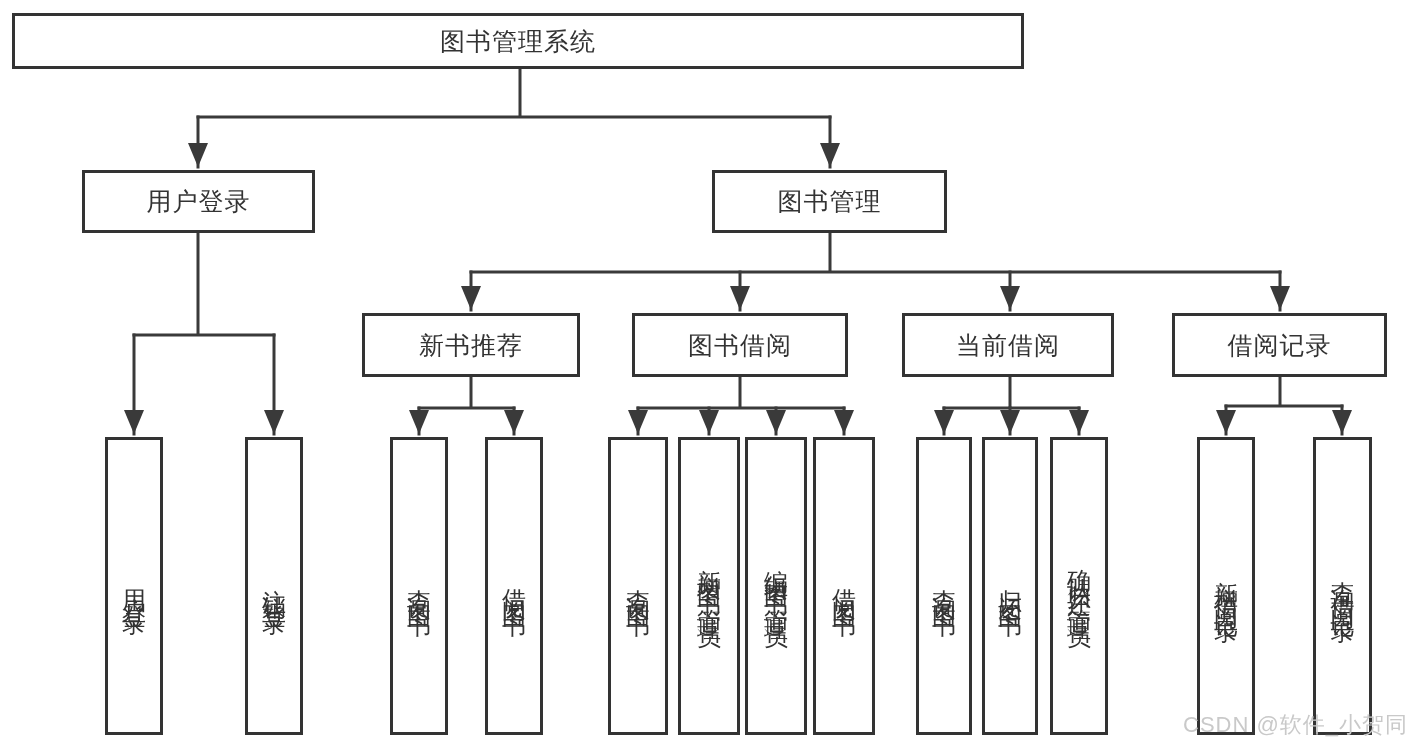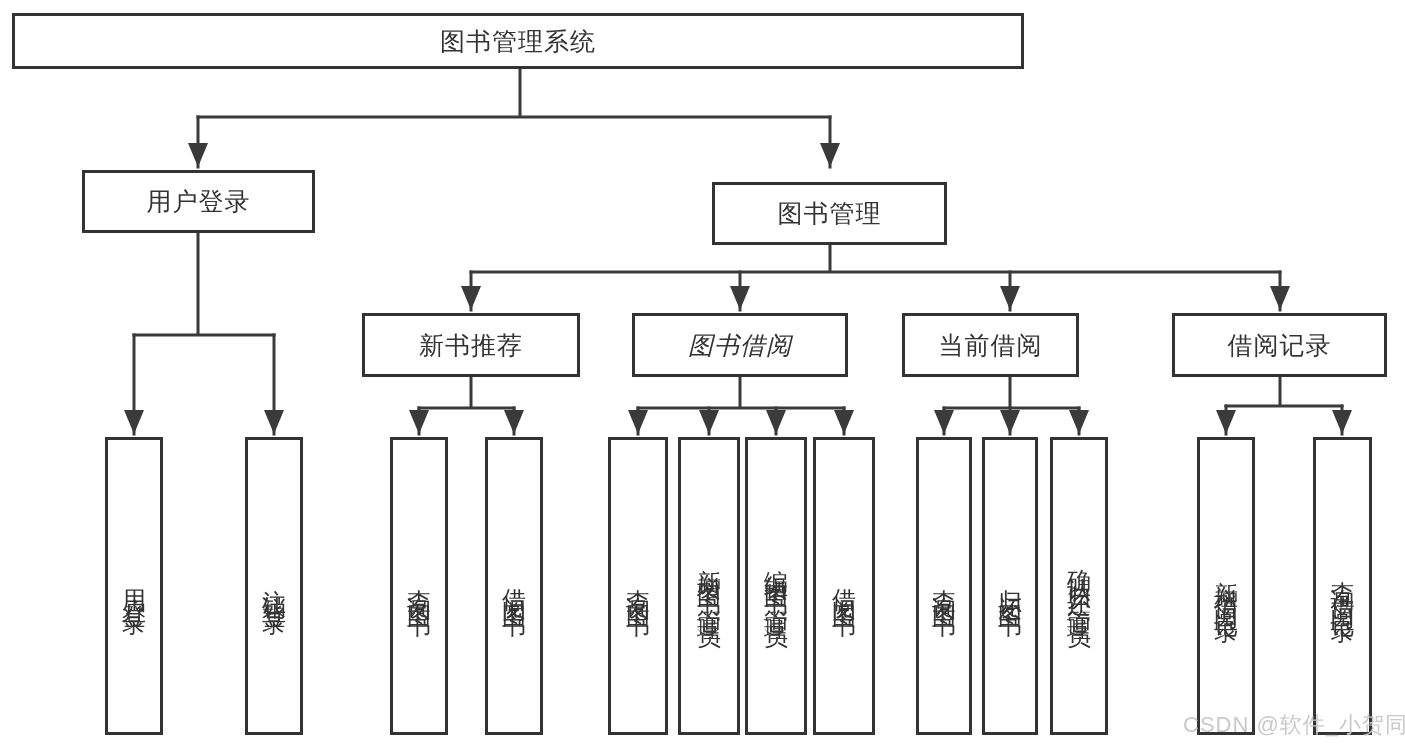--- a/index.html
+++ b/index.html
@@ -47,25 +47,25 @@
     text-orientation: mixed;
     font-size: 24px;
     letter-spacing: 8px;
     line-height: 1;
     color: #333333;
   }
   
   #n-root   { left: 12px;  top: 13px;  width: 1012px; height: 56px; }
   
   #n-login  { left: 82px;  top: 170px; width: 233px;  height: 63px; }
-  #n-mgmt   { left: 712px; top: 170px; width: 235px;  height: 63px; margin-top: 12px; }
+  #n-mgmt   { left: 712px; top: 170px; width: 235px;  height: 63px; }
   
   #n-rec    { left: 362px;  top: 313px; width: 218px; height: 64px; text-align: center; }
-  #n-borrow { left: 632px;  top: 313px; width: 216px; height: 64px; font-style: italic; }
-  #n-cur    { left: 902px;  top: 313px; width: 177px; height: 64px; }
+  #n-borrow { left: 632px;  top: 313px; width: 216px; height: 64px; }
+  #n-cur    { left: 902px;  top: 313px; width: 212px; height: 64px; }
   #n-hist   { left: 1172px; top: 313px; width: 215px; height: 64px; }
   
   .leaf { top: 437px; height: 298px; }
   #l-ulogin  { left: 105px;  width: 58px; }
   #l-logout  { left: 245px;  width: 58px; }
   #l-rq      { left: 390px;  width: 58px; }
   #l-rb      { left: 485px;  width: 58px; }
   #l-bq      { left: 608px;  width: 60px; }
   #l-badd    { left: 678px;  width: 62px; }
   #l-bedit   { left: 745px;  width: 62px; }

